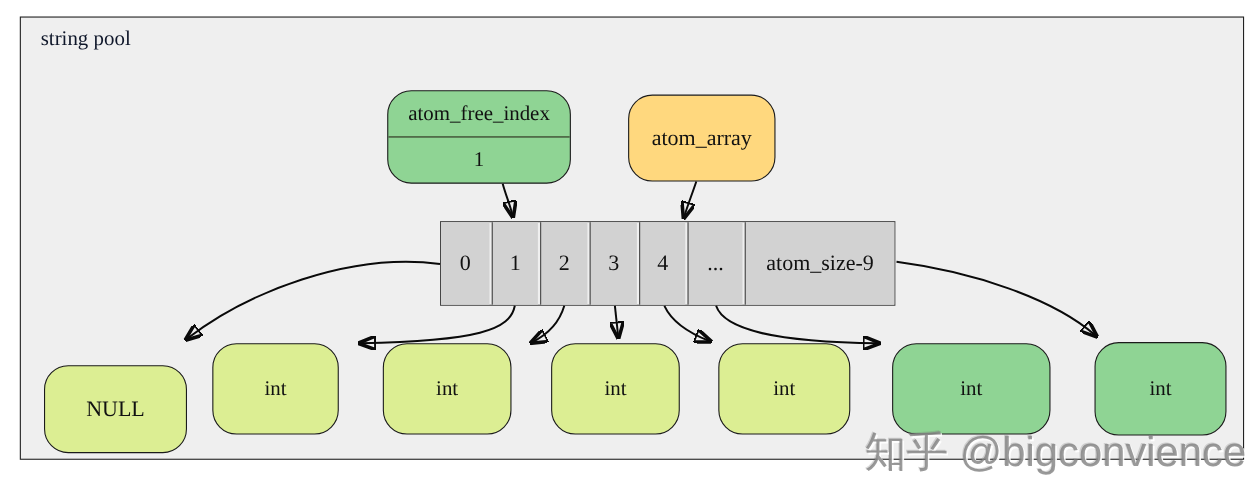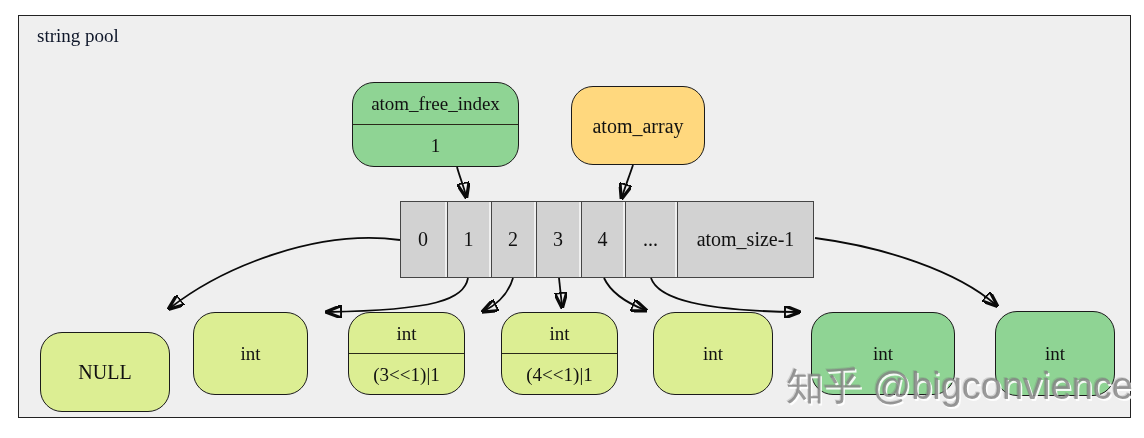--- a/index.html
+++ b/index.html
@@ -41,21 +41,21 @@
     border: 1.6px solid #454545; background: #efefef;
   }
   .atom-array-strip .cell {
     height: 100%; background: #d2d2d2;
     display: flex; align-items: center; justify-content: center;
     font-size: 20px; border-left: 1.4px solid #454545;
   }
   .atom-array-strip .cell:first-child { border-left: none; }
 
   .watermark {
-    position: absolute; left: 786px; top: 361px; z-index: 9;
+    position: absolute; left: 786px; top: 386px; z-index: 9;
     font-family: "Liberation Sans", sans-serif;
     font-size: 38px; letter-spacing: 0px; white-space: nowrap;
     color: rgba(132,132,132,0.82);
     text-shadow: 1.5px 1.5px 0 rgba(255,255,255,0.9), -1px -1px 0 rgba(110,110,110,0.25);
   }
 </style>
 </head>
 <body>
 
 <div class="frame">
@@ -88,39 +88,37 @@
   <div class="nrow">atom_array</div>
 </div>
 
 <div class="atom-array-strip">
   <div class="cell" style="width:44px;">0</div>
   <div class="cell" style="width:42px;">1</div>
   <div class="cell" style="width:43px;">2</div>
   <div class="cell" style="width:43px;">3</div>
   <div class="cell" style="width:42px;">4</div>
   <div class="cell" style="width:50px;">...</div>
-  <div class="cell" style="width:136px;">atom_size-1</div>
+  <div class="cell" style="width:136px;">atom_size-9</div>
 </div>
 
 <div class="node single fill-ygreen" style="left:40px; top:297px; width:130px; height:80px;margin-top:35px;">
   <div class="nrow">NULL</div>
 </div>
 
 <div class="node fill-ygreen" style="left:193px; top:312px; width:115px; height:83px;">
   <div class="nrow">int</div>
 </div>
 
 <div class="node fill-ygreen" style="left:348px; top:312px; width:117px; height:83px;">
   <div class="nrow">int</div>
-  <div class="nrow divided">(3&lt;&lt;1)|1</div>
 </div>
 
 <div class="node fill-ygreen" style="left:501px; top:312px; width:117px; height:83px;">
   <div class="nrow">int</div>
-  <div class="nrow divided">(4&lt;&lt;1)|1</div>
 </div>
 
 <div class="node fill-ygreen" style="left:653px; top:312px; width:120px; height:83px;">
   <div class="nrow">int</div>
 </div>
 
 <div class="node fill-green" style="left:811px; top:312px; width:144px; height:83px;">
   <div class="nrow">int</div>
 </div>
 

